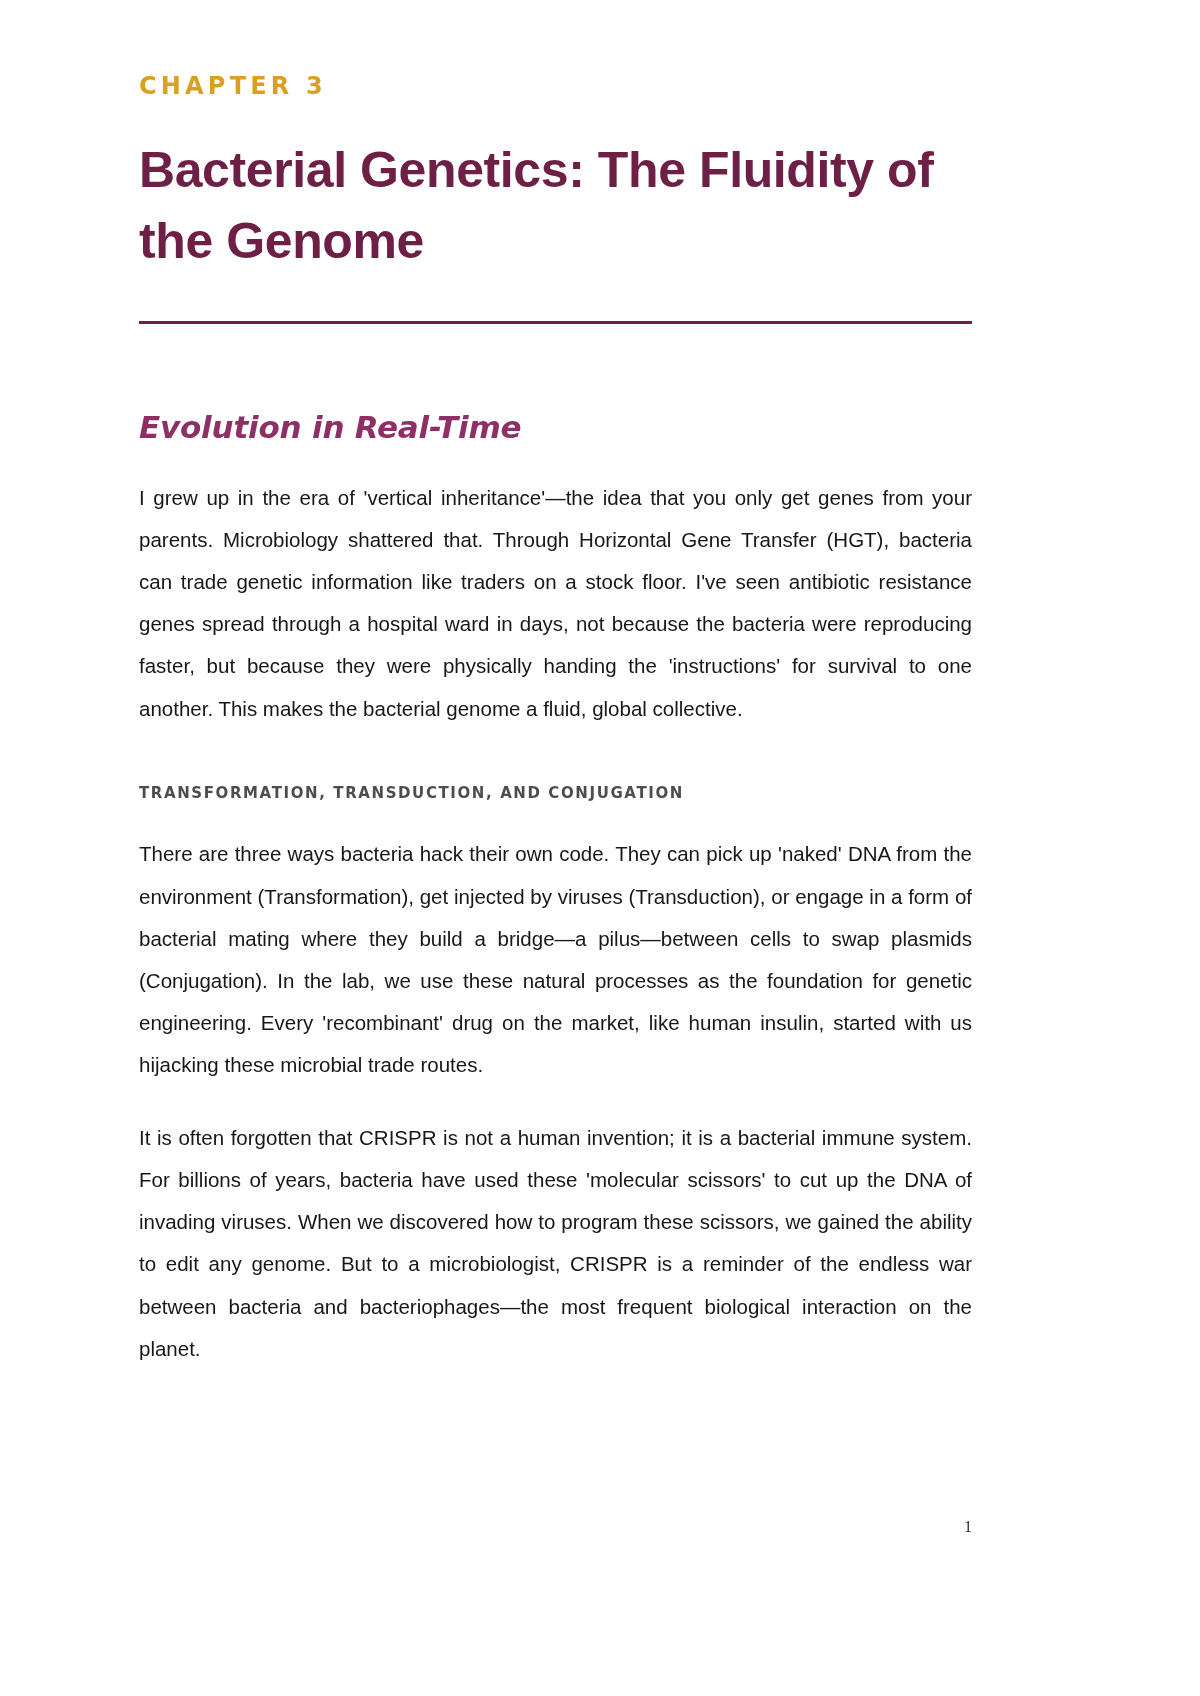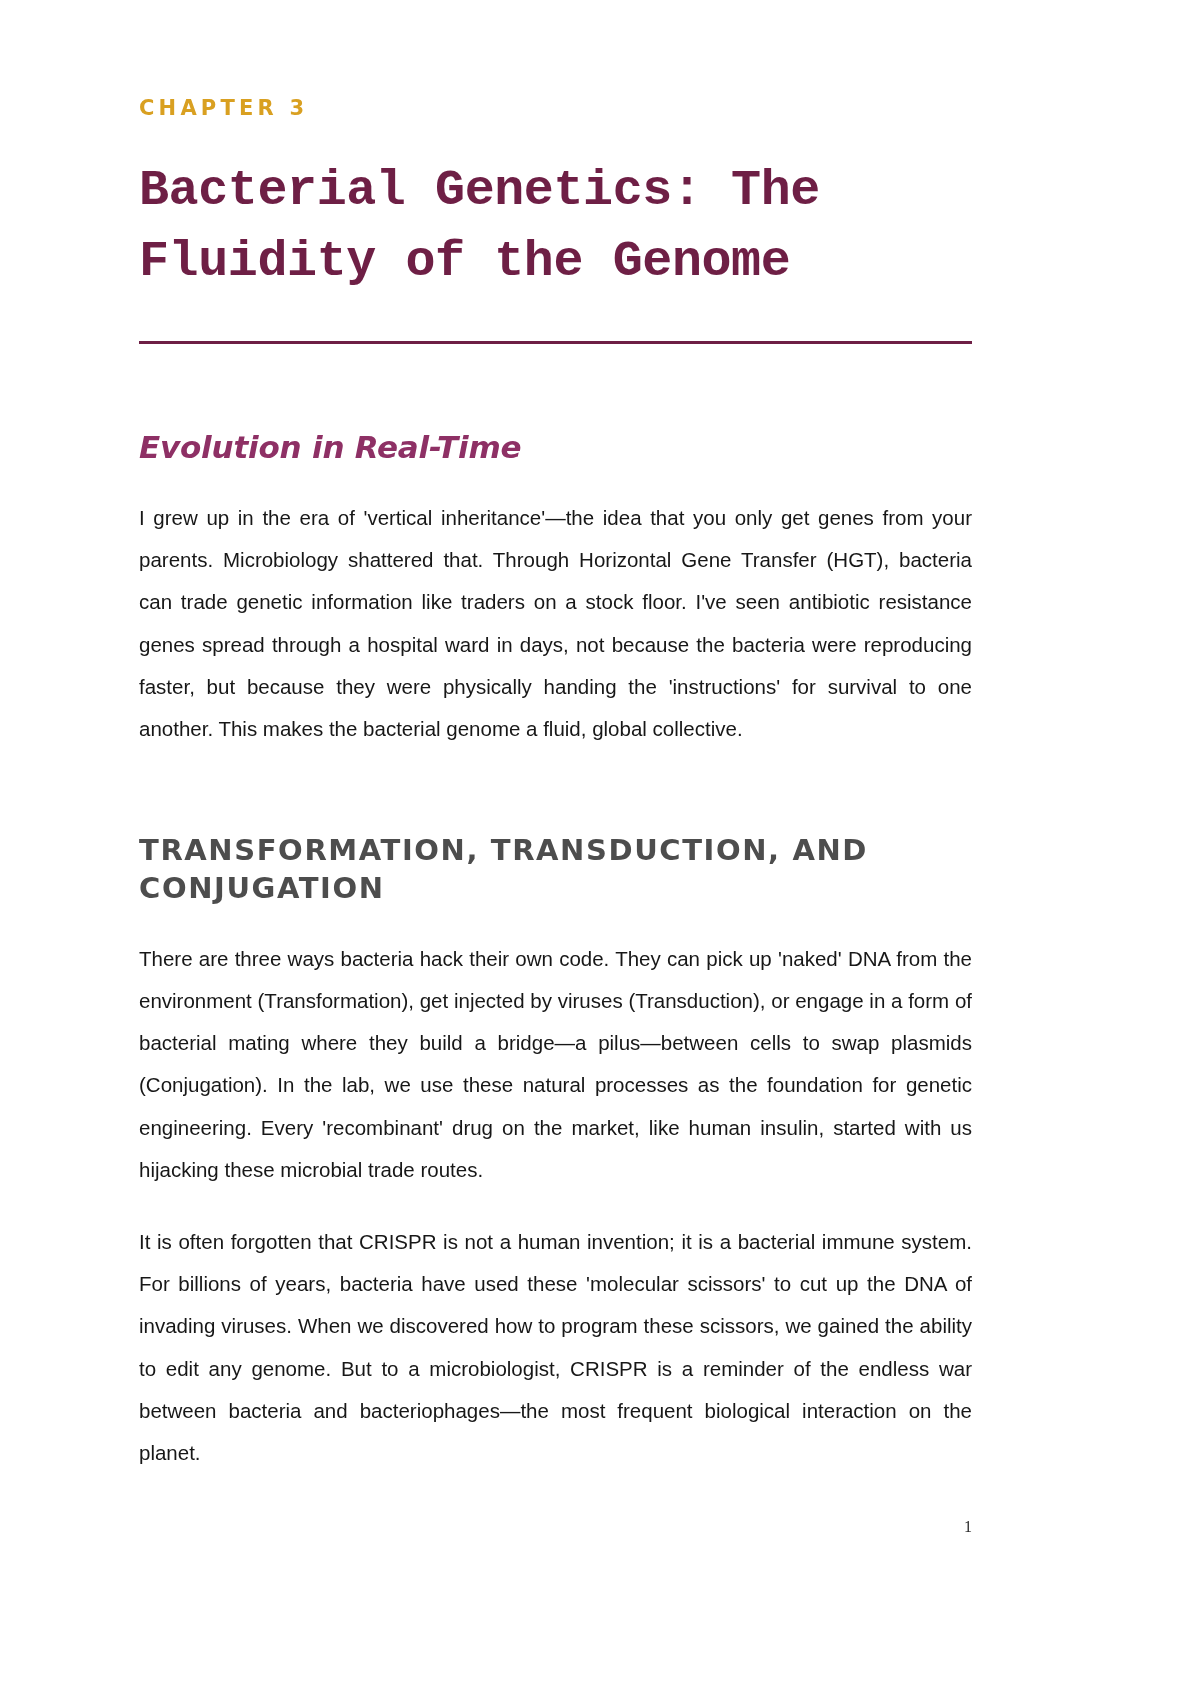--- a/index.html
+++ b/index.html
@@ -24,34 +24,34 @@
   }
   .content {
     position: absolute;
     left: 139px;
     top: 0;
     width: 833px;
   }
 
   
   .chapter-eyebrow {
-    margin-top: 96px;
+    margin-top: 72px;
     font-family: "DejaVu Sans", sans-serif;
     font-weight: 700;
-    font-size: 21px;
+    font-size: 24px;
     letter-spacing: 4.2px;
     color: #d9a021;
     text-transform: uppercase;
     line-height: 1.2;
   }
 
   
   .chapter-title {
     margin-top: 34px;
-    font-family: Liberation Mono, monospace;
+    font-family: Liberation Sans, sans-serif;
     font-weight: 700;
     font-size: 50px;
     line-height: 1.42;
     color: #6e1f45;
     letter-spacing: -0.4px;
     max-width: 820px;
   }
 
   .title-rule {
     margin-top: 44px;
@@ -68,24 +68,24 @@
     font-weight: 700;
     font-size: 31px;
     color: #8e3065;
     letter-spacing: -0.2px;
     line-height: 1.25;
     font-style: italic;
   }
 
   
   .subsection-heading {
-    margin-top: 82px;
+    margin-top: 54px;
     font-family: "DejaVu Sans", sans-serif;
     font-weight: 700;
-    font-size: 29px;
+    font-size: 15px;
     color: #4d4d4d;
     letter-spacing: 1.6px;
     text-transform: uppercase;
     line-height: 1.3;
   }
 
   
   .body-par {
     margin-top: 30px;
     font-family: Liberation Sans, sans-serif;

